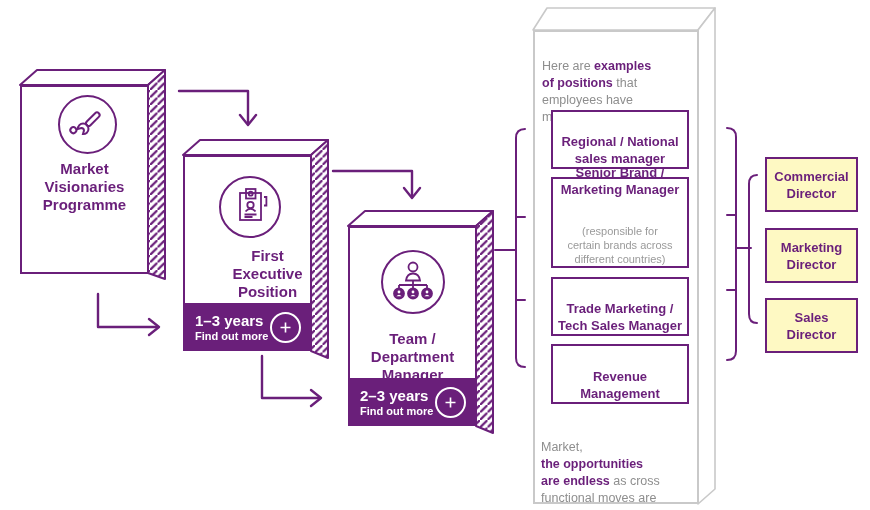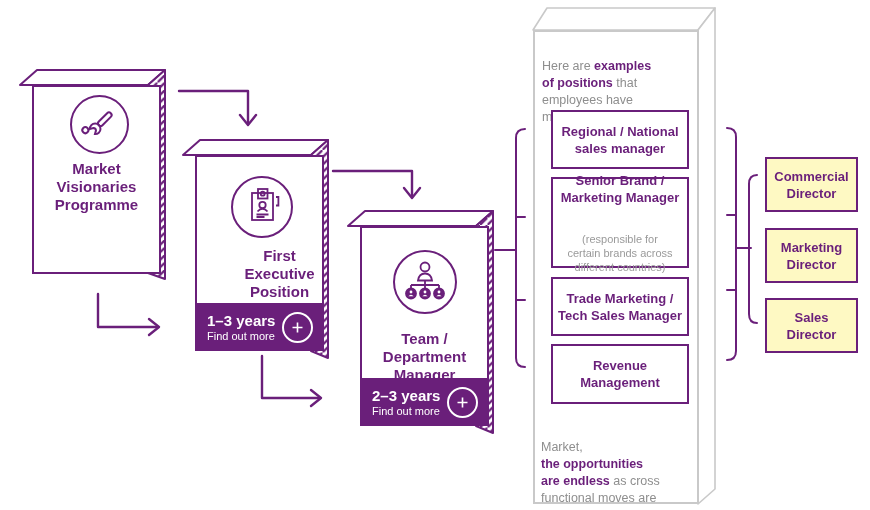--- a/index.html
+++ b/index.html
@@ -2,40 +2,40 @@
 <html><head>
 <meta charset="utf-8">
 <style>
   html,body{margin:0;padding:0;background:#fff;}
   .canvas{position:relative;width:870px;height:510px;background:#fff;overflow:hidden;
           font-family:"Liberation Sans","DejaVu Sans",sans-serif;}
   .layer{position:absolute;left:0;top:0;}
   .abs{position:absolute;box-sizing:border-box;}
 
   
-  .card{background:#fff;border:2px solid #6A1F7A;margin-left:12px;}
+  .card{background:#fff;border:2px solid #6A1F7A;}
   .icon-circle{position:absolute;border:2px solid #6A1F7A;border-radius:50%;background:#fff;}
   .card-title{position:absolute;width:100%;text-align:center;color:#6A1F7A;
               font-size:15px;line-height:18px;font-weight:bold;white-space:pre-line;}
   .banner{position:absolute;left:-2px;right:-2px;bottom:-2px;background:#6A1F7A;color:#fff;
           display:flex;align-items:center;}
   .banner-simple{height:43px;padding-left:15px;font-size:15px;font-weight:bold;}
   .banner-link{height:48px;padding:0 11px 0 12px;justify-content:space-between;cursor:pointer;}
   .banner-link .dur{font-size:15px;font-weight:bold;line-height:19px;display:block;}
-  .banner-link .more{font-size:11px;font-weight:normal;line-height:13px;display:block;}
+  .banner-link .more{font-size:11px;font-weight:bold;line-height:13px;display:block;}
   .plus{width:27px;height:27px;border:2px solid #fff;border-radius:50%;flex:0 0 auto;
         display:flex;align-items:center;justify-content:center;}
 
   
   .panel{background:#fff;border:2px solid #C9C9C9;}
   .panel-text{position:absolute;color:#8E8E8E;font-size:12.5px;
               line-height:17px;white-space:pre-line;}
   .panel-text b{color:#6A1F7A;font-weight:bold;}
   .pos-box{position:absolute;border:2px solid #6A1F7A;background:#fff;display:flex;
-           flex-direction:column;align-items:center;justify-content:center;text-align:center;}
+           flex-direction:column;align-items:center;justify-content:flex-end;text-align:center;}
   .pos-box .lbl{color:#6A1F7A;font-size:13px;font-weight:bold;line-height:17px;white-space:pre-line;}
   .pos-box .note{color:#9a9a9a;font-size:11px;line-height:14px;margin-top:14px;white-space:pre-line;}
 
   .dir-box{border:2px solid #6A1F7A;background:#fef9c3;display:flex;align-items:center;
            justify-content:center;text-align:center;color:#6A1F7A;font-size:13px;
            font-weight:bold;line-height:17px;white-space:pre-line;}
 </style>
 </head>
 <body>
 

